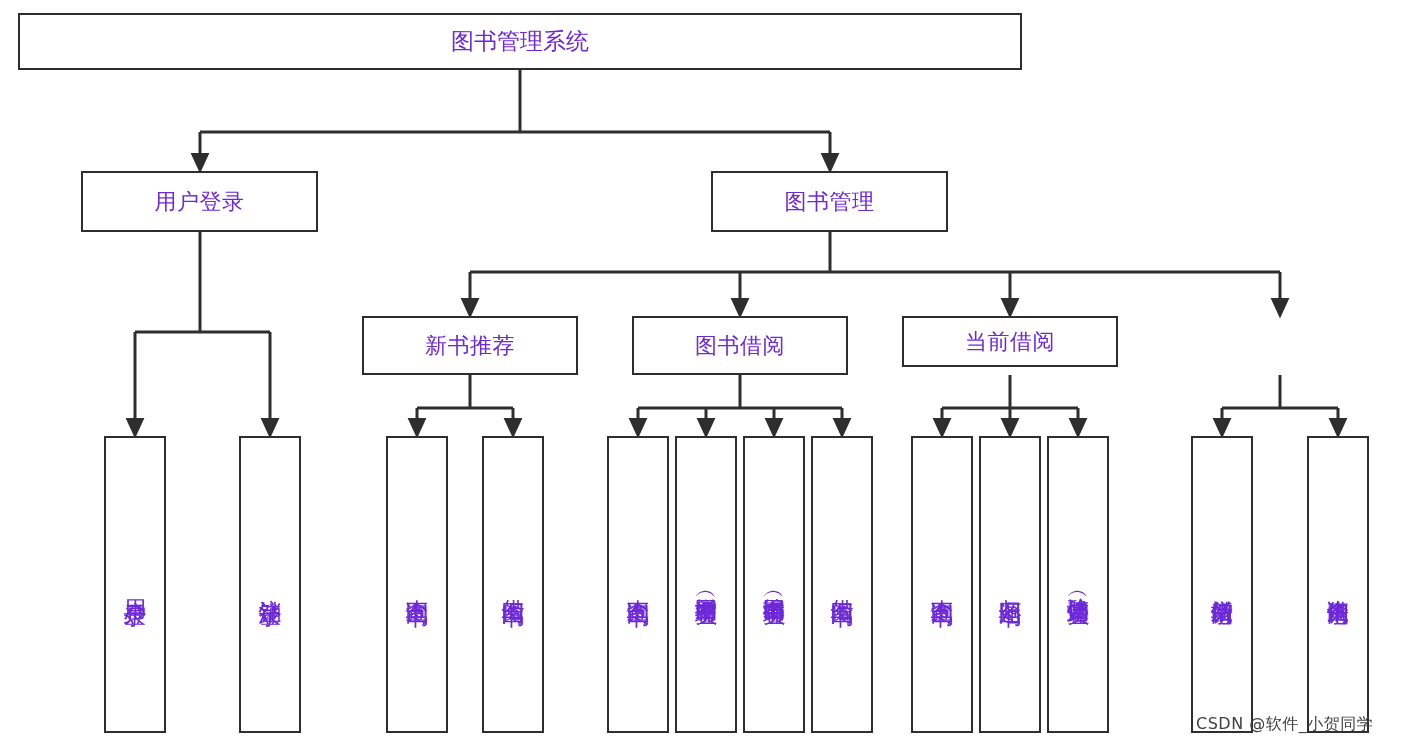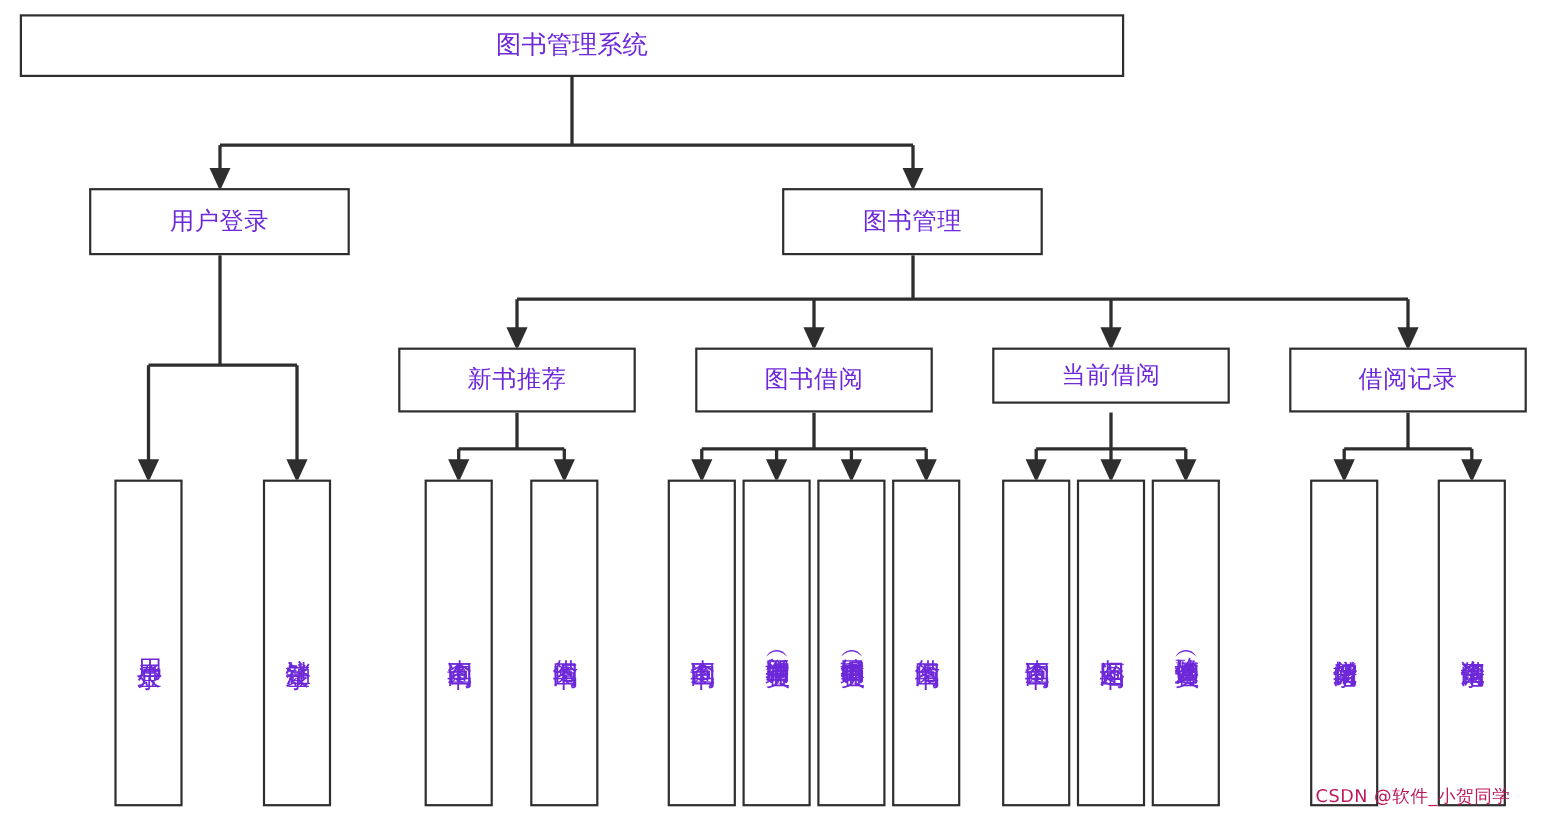--- a/index.html
+++ b/index.html
@@ -51,21 +51,21 @@
   }
   .node.vert.tight {
     letter-spacing: 1px;
     font-size: 22px;
   }
   .watermark {
     position: absolute;
     left: 1196px;
     top: 714px;
     font-size: 16px;
-    color: #be185d;
+    color: #404040;
     white-space: nowrap;
     letter-spacing: 0.5px;
   }
 </style>
 </head>
 <body>
 
 <div id="canvas">
 
   <svg id="wires" viewBox="0 0 1405 747" xmlns="http://www.w3.org/2000/svg">
@@ -136,23 +136,20 @@
 
   <div class="node horiz" style="left:632px; top:316px; width:216px; height:59px;">
     <span>图书借阅</span>
   </div>
   <div class="node horiz" style="left:362px; top:316px; width:216px; height:59px;">
     <span>新书推荐</span>
   </div>
   <div class="node horiz" style="left:902px; top:316px; width:216px; height:51px;">
     <span>当前借阅</span>
   </div>
-  <div class="node horiz" style="left:1172px; top:316px; width:216px; height:59px;">
-    <span>借阅记录</span>
-  </div>
 
   <div class="node vert" style="left:104px; top:436px; width:62px; height:297px;">
     <span>用户登录</span>
   </div>
   <div class="node vert" style="left:239px; top:436px; width:62px; height:297px;">
     <span>注销登录</span>
   </div>
 
   <div class="node vert" style="left:386px; top:436px; width:62px; height:297px;">
     <span>查询图书</span>

